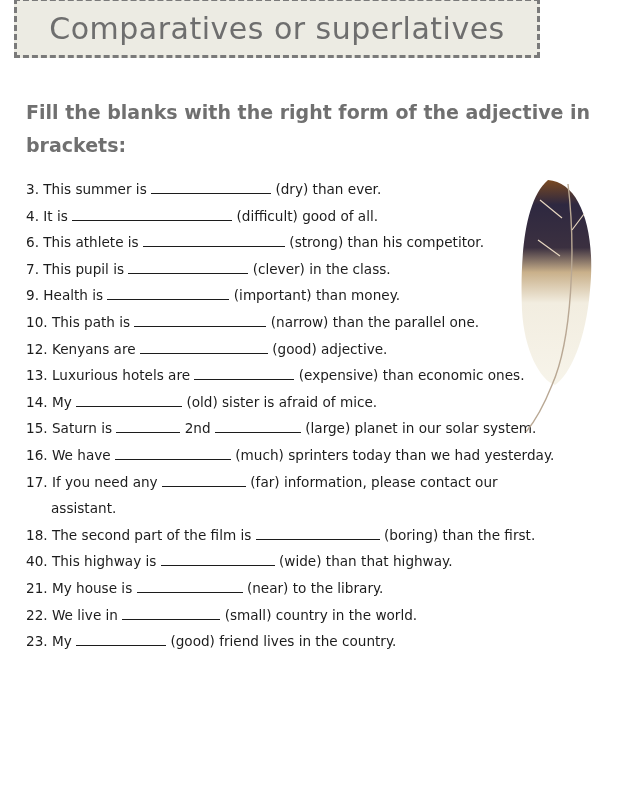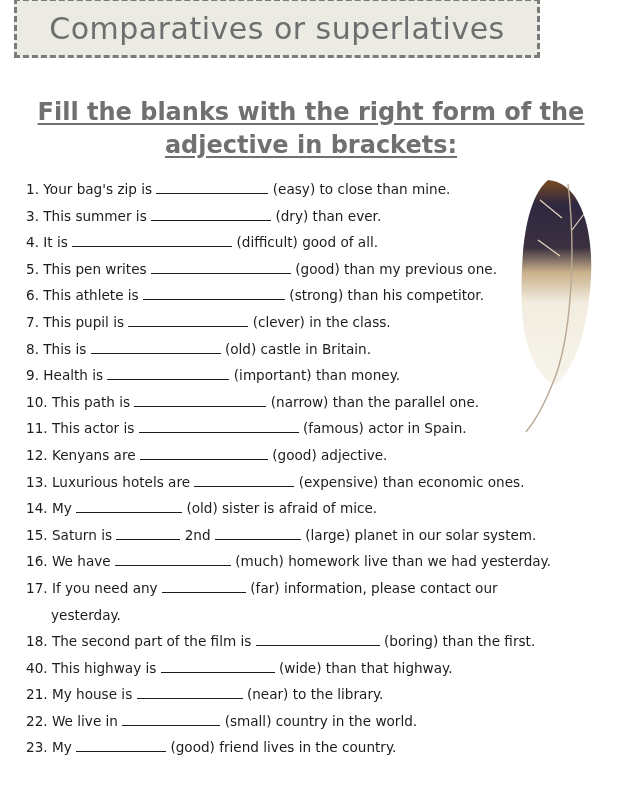--- a/index.html
+++ b/index.html
@@ -13,22 +13,22 @@
     border: 3px dashed #7a7a7a;
     box-sizing: border-box;
     display: flex; align-items: center; justify-content: center;
   }
   .title-box span {
     font-family: "DejaVu Sans", sans-serif; font-weight: normal;
     font-size: 30px; color: #6e6e6e; letter-spacing: 0.5px;
   }
   .instructions {
     position: absolute; left: 26px; top: 96px; width: 570px;
-    text-align: center; font-weight: bold; font-size: 24px;
-    color: #707070; line-height: 33px; text-decoration: underline;
+    text-align: left; font-weight: bold; font-size: 19px;
+    color: #707070; line-height: 33px; 
     text-underline-offset: 3px;
   }
   .items { position: absolute; left: 26px; top: 176px; width: 580px; }
   .item {
     font-size: 13.6px; line-height: 26.6px; height: 26.6px; white-space: nowrap;
     color: #1c1c1c;
   }
   .item.cont { padding-left: 25px; }
   .blank { display: inline-block; border-bottom: 1px solid #1c1c1c; height: 12px; vertical-align: baseline; }
   .feather {
@@ -38,37 +38,33 @@
 </head>
 <body>
 
 <div class="title-box">
   <span>Comparatives or superlatives</span>
 </div>
 
 <div class="instructions">Fill the blanks with the right form of the adjective in brackets:</div>
 
 <div class="items" id="items">
-    <div class="item"><span>1.</span> <span>Your bag's zip is</span> <span class="blank" style="width: 112px;"></span> <span>(easy) to close than mine.</span></div>
     <div class="item"><span>3.</span> <span>This summer is</span> <span class="blank" style="width: 120px;"></span> <span>(dry) than ever.</span></div>
     <div class="item"><span>4.</span> <span>It is</span> <span class="blank" style="width: 160px;"></span> <span>(difficult) good of all.</span></div>
-    <div class="item"><span>5.</span> <span>This pen writes</span> <span class="blank" style="width: 140px;"></span> <span>(good) than my previous one.</span></div>
     <div class="item"><span>6.</span> <span>This athlete is</span> <span class="blank" style="width: 142px;"></span> <span>(strong) than his competitor.</span></div>
     <div class="item"><span>7.</span> <span>This pupil is</span> <span class="blank" style="width: 120px;"></span> <span>(clever) in the class.</span></div>
-    <div class="item"><span>8.</span> <span>This is</span> <span class="blank" style="width: 130px;"></span> <span>(old) castle in Britain.</span></div>
     <div class="item"><span>9.</span> <span>Health is</span> <span class="blank" style="width: 122px;"></span> <span>(important) than money.</span></div>
     <div class="item"><span>10.</span> <span>This path is</span> <span class="blank" style="width: 132px;"></span> <span>(narrow) than the parallel one.</span></div>
-    <div class="item"><span>11.</span> <span> This actor is</span> <span class="blank" style="width: 160px;"></span> <span>(famous) actor in Spain.</span></div>
     <div class="item"><span>12.</span> <span>Kenyans are</span> <span class="blank" style="width: 128px;"></span> <span>(good) adjective.</span></div>
     <div class="item"><span>13.</span> <span>Luxurious hotels are</span> <span class="blank" style="width: 100px;"></span> <span>(expensive) than economic ones.</span></div>
     <div class="item"><span>14.</span> <span>My</span> <span class="blank" style="width: 106px;"></span> <span>(old) sister is afraid of mice.</span></div>
     <div class="item"><span>15.</span> <span>Saturn is</span> <span class="blank" style="width: 64px;"></span> <span>2nd</span> <span class="blank" style="width: 86px;"></span> <span>(large) planet in our solar system.</span></div>
-    <div class="item"><span>16.</span> <span>We have</span> <span class="blank" style="width: 116px;"></span> <span>(much) homework live than we had yesterday.</span></div>
+    <div class="item"><span>16.</span> <span>We have</span> <span class="blank" style="width: 116px;"></span> <span>(much) sprinters today than we had yesterday.</span></div>
     <div class="item"><span>17.</span> <span>If you need any</span> <span class="blank" style="width: 84px;"></span> <span>(far) information, please contact our</span></div>
-    <div class="item cont">yesterday.</div>
+    <div class="item cont">assistant.</div>
     <div class="item"><span>18.</span> <span>The second part of the film is</span> <span class="blank" style="width: 124px;"></span> <span>(boring) than the first.</span></div>
     <div class="item"><span>40.</span> <span> This highway is</span> <span class="blank" style="width: 114px;"></span> <span>(wide) than that highway.</span></div>
     <div class="item"><span>21.</span> <span> My house is</span> <span class="blank" style="width: 106px;"></span> <span>(near) to the library.</span></div>
     <div class="item"><span>22.</span> <span> We live in</span> <span class="blank" style="width: 98px;"></span> <span>(small) country in the world.</span></div>
     <div class="item"><span>23.</span> <span> My</span> <span class="blank" style="width: 90px;"></span> <span>(good) friend lives in the country.</span></div>
   </div>
 
 <svg class="feather" viewBox="0 0 110 270">
   <defs>
     <linearGradient id="fg" x1="0" y1="0" x2="0" y2="1">

